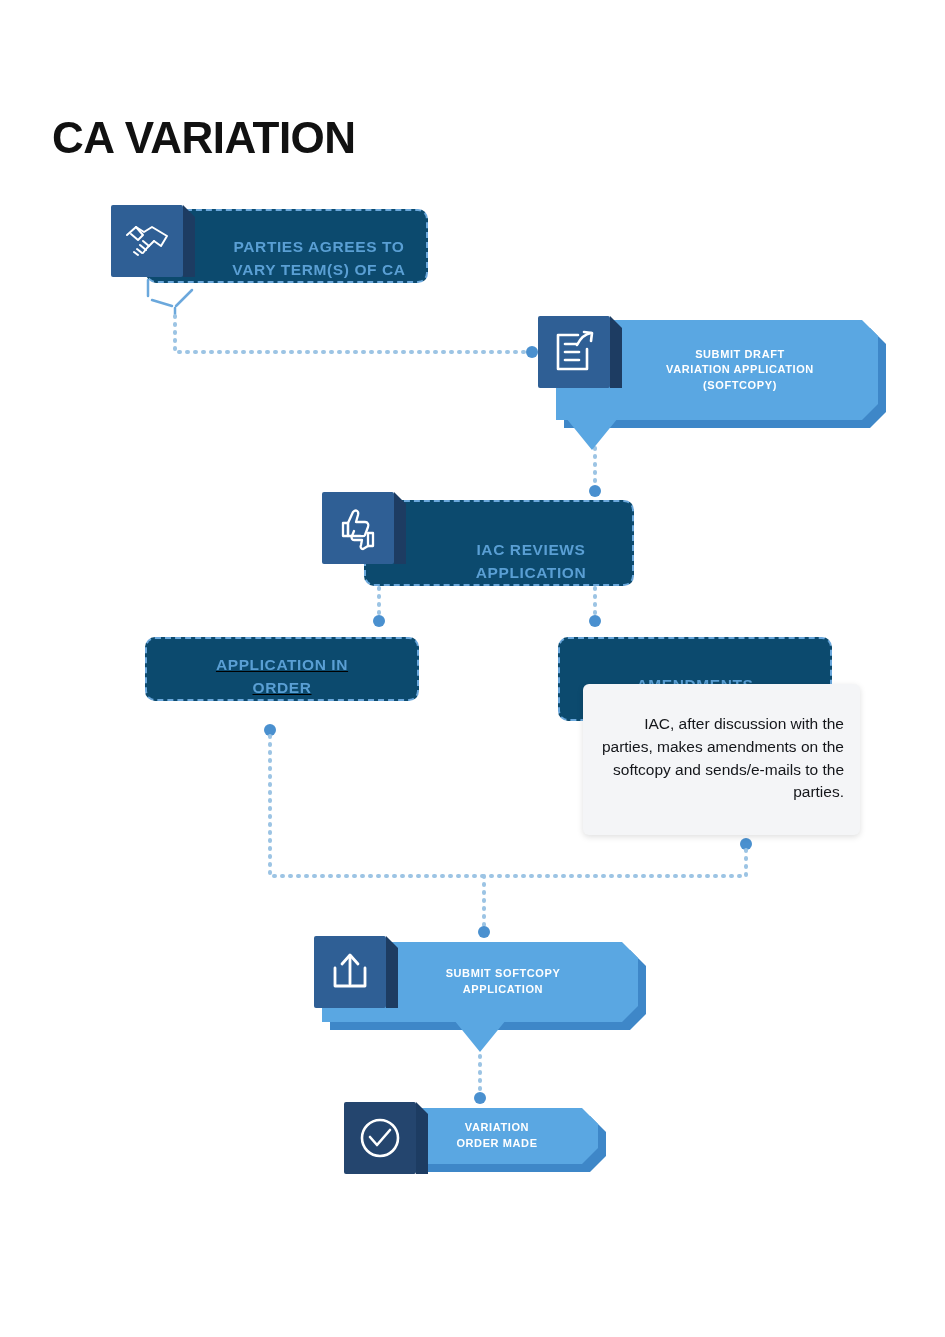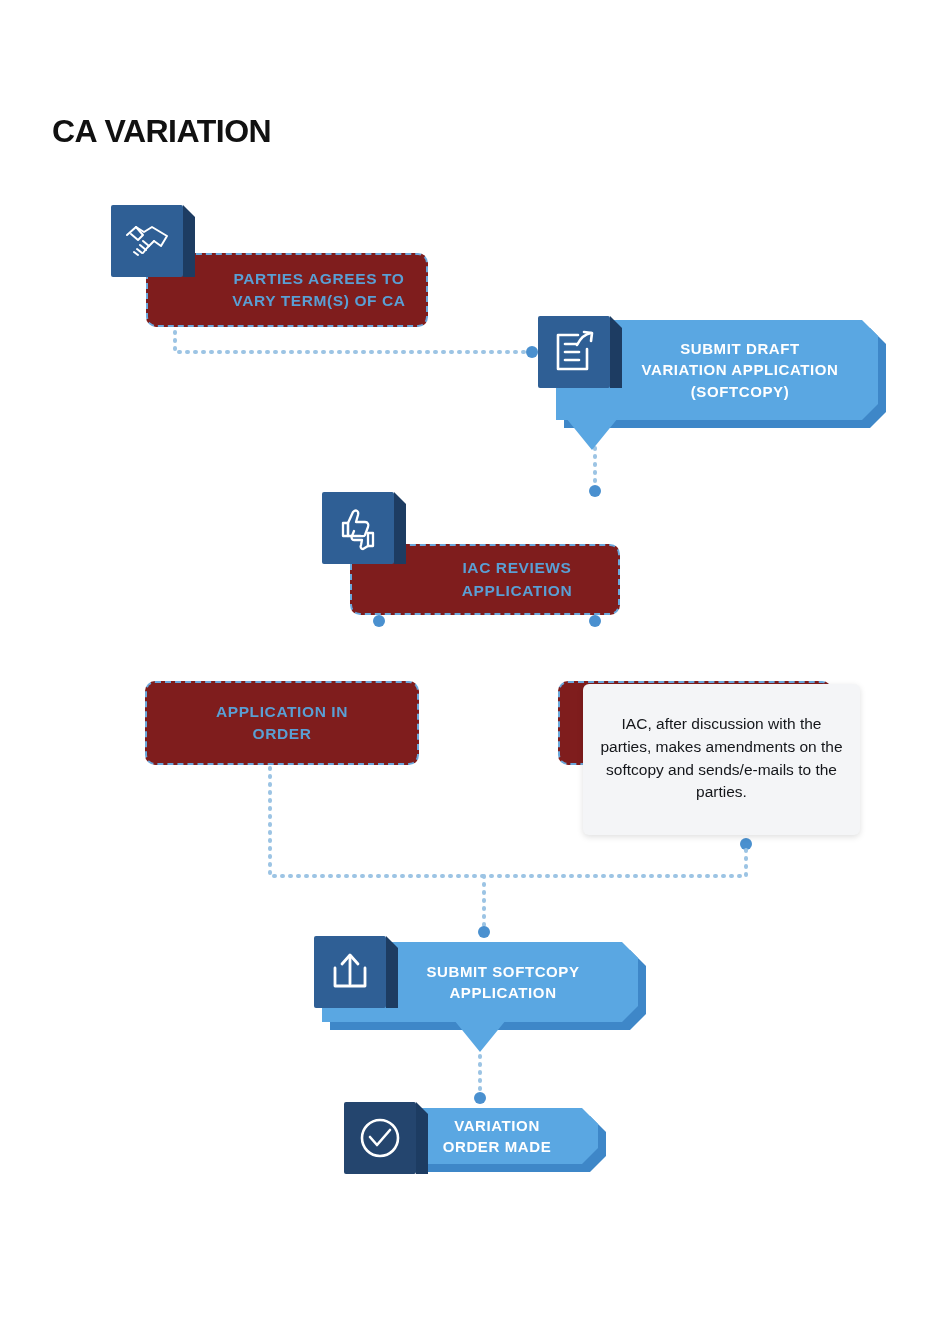--- a/index.html
+++ b/index.html
@@ -16,21 +16,21 @@
     height: 1337px;
     background: #ffffff;
     overflow: hidden;
   }
 
   
   #page-title {
     position: absolute;
     left: 52px;
     top: 113px;
-    font-size: 32px;
+    font-size: 44px;
     font-weight: 700;
     letter-spacing: -0.5px;
     color: #111111;
     font-family: "Liberation Sans", sans-serif;
     white-space: nowrap;
   }
 
   
   #connectors {
     position: absolute;
@@ -94,48 +94,47 @@
     background: #5aa7e2;
     clip-path: polygon(0 0, calc(100% - 16px) 0, 100% 16px, 100% calc(100% - 16px),
                        calc(100% - 16px) 100%, 0 100%);
     display: flex;
     align-items: center;
     justify-content: center;
   }
   .banner-label {
     color: #ffffff;
     font-weight: 700;
-    font-size: 15px;
+    font-size: 11px;
     letter-spacing: 0.6px;
     text-align: center;
     line-height: 1.42;
     padding-left: 60px;
     padding-right: 14px;
     white-space: pre-line;
   }
   .banner-tail {
     position: absolute;
     width: 0;
     height: 0;
     border-left: 26px solid transparent;
     border-right: 26px solid transparent;
     border-top: 32px solid #5aa7e2;
   }
 
   
   .dashed-box {
     position: absolute;
-    background: #7f1d1d;
+    background: #0c4a6e;
     border: 2.5px dashed #6ba8dc;
     border-radius: 10px;
     box-sizing: border-box;
     display: flex;
-    align-items: center;
+    align-items: flex-end;
     justify-content: center;
-    margin-top: 44px;
   }
   .dashed-label {
     color: #5a9fd4;
     font-weight: 700;
     font-size: 15.5px;
     letter-spacing: 0.6px;
     line-height: 1.45;
     text-align: center;
     white-space: pre-line;
   }
@@ -153,21 +152,21 @@
     box-sizing: border-box;
     padding: 12px 16px 14px 16px;
     display: flex;
     align-items: center;
     justify-content: center;
   }
   .note-text {
     color: #14161a;
     font-size: 15.5px;
     line-height: 1.48;
-    text-align: center;
+    text-align: right;
     font-family: "Liberation Sans", sans-serif;
   }
 </style>
 </head>
 <body>
 
 <div id="canvas">
 
   <div id="page-title">CA VARIATION</div>
 
@@ -257,37 +256,37 @@
         <line x1="14" y1="15" x2="26" y2="15"></line>
         <line x1="14" y1="23" x2="28" y2="23"></line>
         <line x1="14" y1="31" x2="28" y2="31"></line>
         <path d="M26 16 C30 8 34 5 40 4"></path>
         <path d="M33 3 L41 4 L40 12"></path>
       </svg>
     </div>
   </div>
 
   <div class="node">
-    <div class="dashed-box" style="left:350px; top:500px; width:270px; height:71px;">
+    <div class="dashed-box" style="left:364px; top:500px; width:270px; height:86px;">
       <span class="dashed-label offset-icon">IAC REVIEWS
 APPLICATION</span>
     </div>
     <div class="icon-tile" style="left:322px; top:492px; width:72px; height:72px;">
       <div class="bevel"></div>
       <svg width="46" height="46" viewBox="0 0 46 46" fill="none" stroke="#ffffff" stroke-width="2.3" stroke-linejoin="round" stroke-linecap="round">
         <path d="M13 18 V31 H8 V18 Z"></path>
         <path d="M13 18 L18 7 C21 4 24 6 23 10 L21 17 H30 C33 17 34 20 33 22 L30 30 C29 32 27 31 25 31 H13 Z"></path>
         <path d="M33 28 V41 H38 V28 Z"></path>
         <path d="M33 41 L28 44 C26 44 25 42 26 40 L27 35 H19 C17 35 16 33 17 31 L19 26"></path>
       </svg>
     </div>
   </div>
 
   <div class="node">
-    <div class="dashed-box" style="left:145px; top:637px; width:274px; height:84px;">
+    <div class="dashed-box" style="left:145px; top:637px; width:274px; height:64px;text-decoration:underline;">
       <span class="dashed-label">APPLICATION IN
 ORDER</span>
     </div>
   </div>
 
   <div class="node">
     <div class="dashed-box" style="left:558px; top:637px; width:274px; height:84px;">
       <span class="dashed-label">AMENDMENTS
 PARTIES</span>
     </div>

